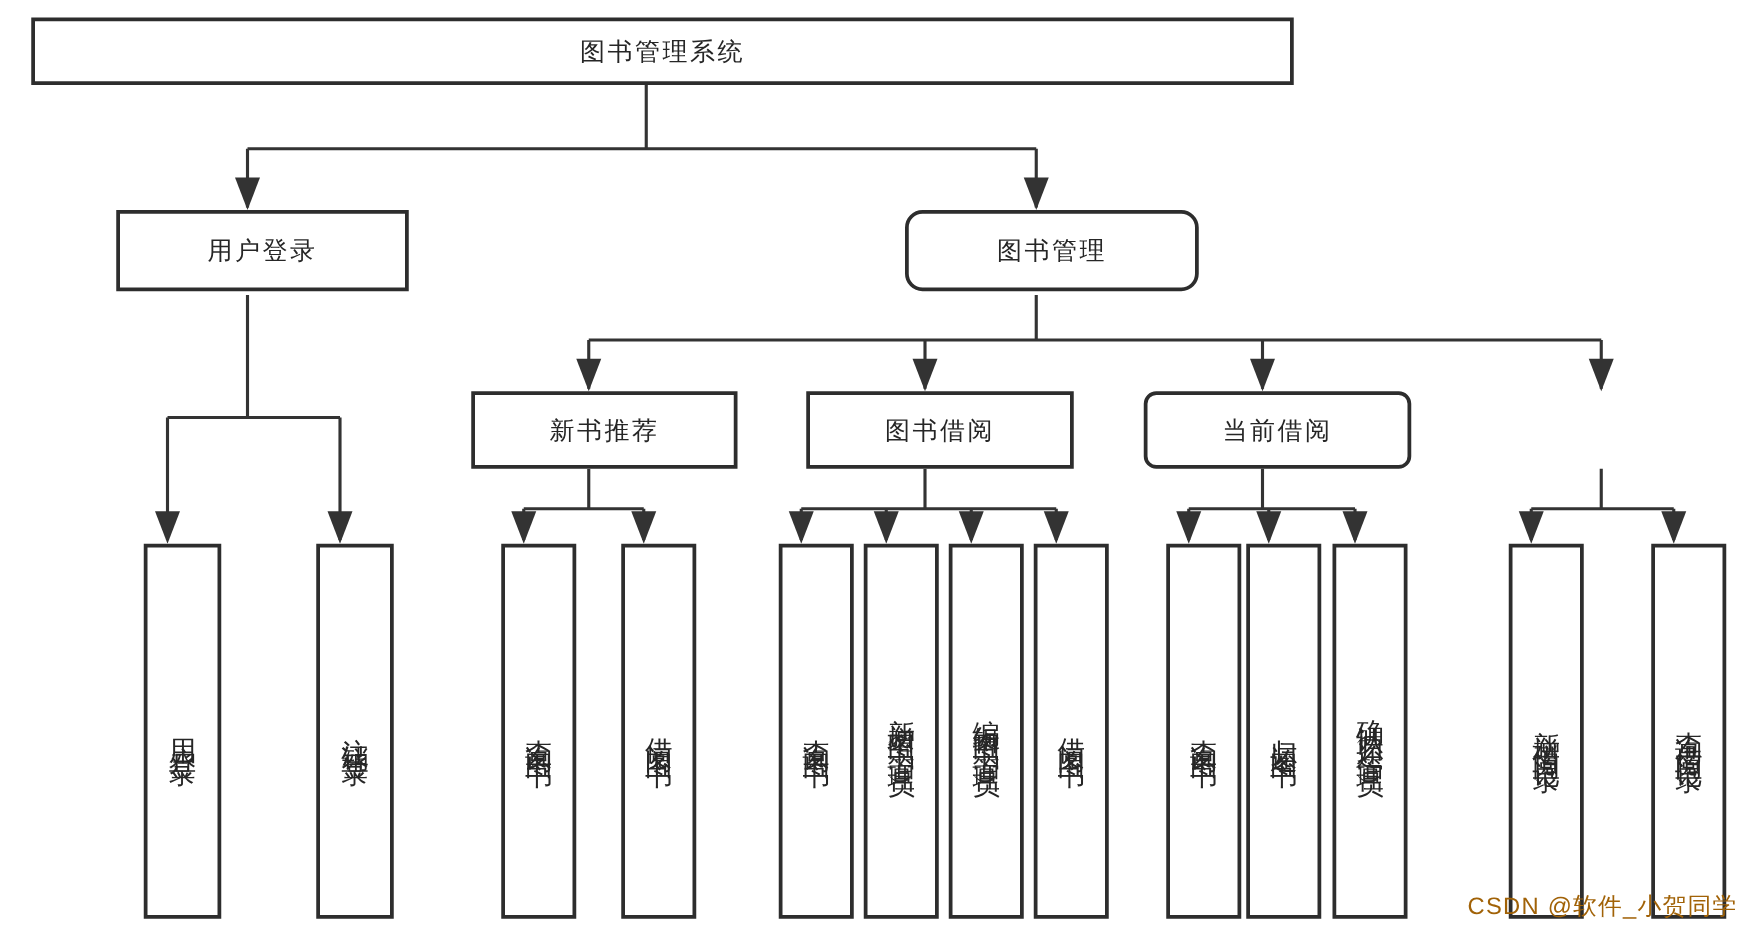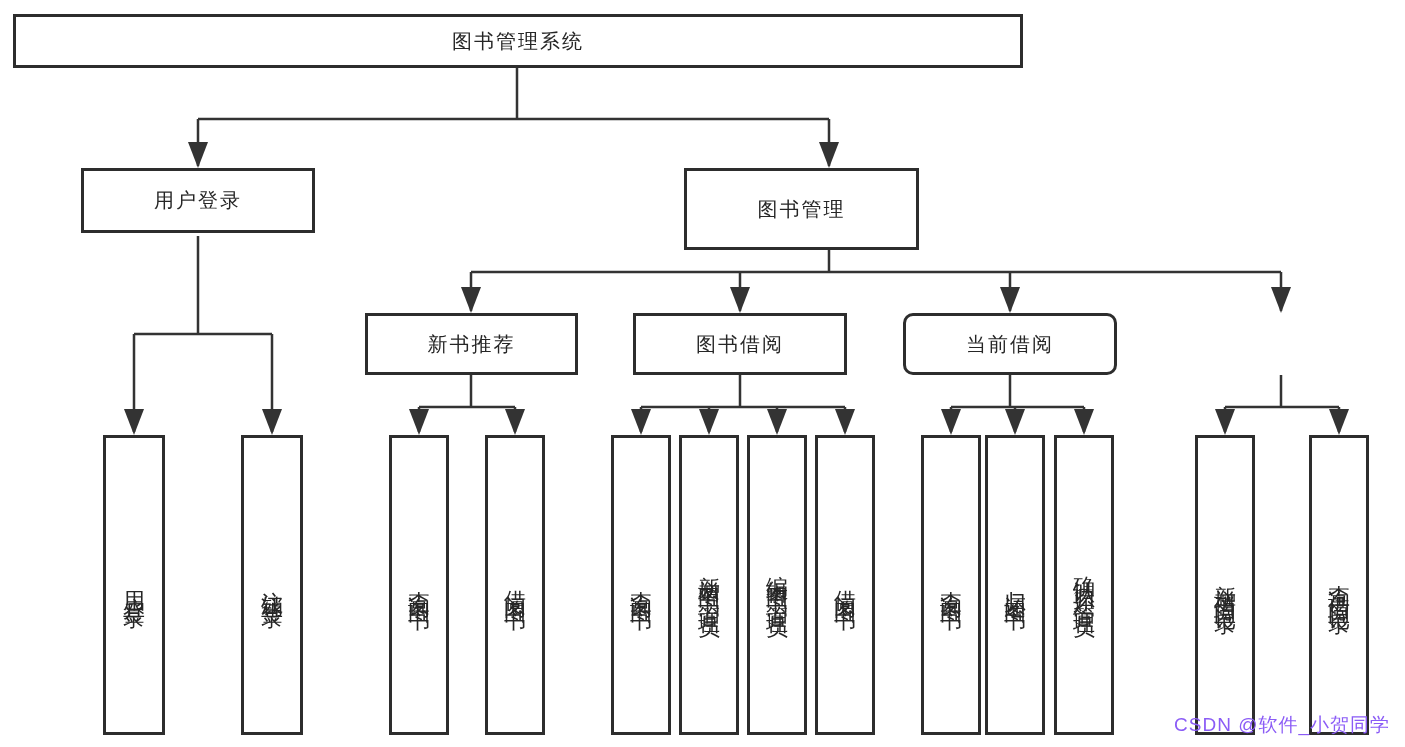--- a/index.html
+++ b/index.html
@@ -29,40 +29,41 @@
   .node {
     position: absolute;
     box-sizing: border-box;
     background: #ffffff;
     border: 3px solid #2d2d2d;
     display: flex;
     align-items: center;
     justify-content: center;
     color: #262626;
     z-index: 2;
+    margin-left: 12px;
   }
   .node .lbl {
     font-size: 20px;
     letter-spacing: 2px;
     white-space: nowrap;
   }
   .node.leaf .lbl {
     writing-mode: vertical-rl;
     text-orientation: mixed;
     font-size: 22px;
     letter-spacing: 6px;
     line-height: 1;
     white-space: normal;
   }
   .watermark {
     position: absolute;
     right: 15px;
     bottom: 9px;
     font-size: 19px;
-    color: #8b5cf6;
+    color: #a16207;
     letter-spacing: 1px;
     z-index: 3;
     white-space: nowrap;
   }
 </style>
 </head>
 <body>
 
 <div class="canvas">
 
@@ -103,21 +104,21 @@
     <polygon points="1329,409 1349,409 1339,435"></polygon>
   </svg>
 
   <div class="node" style="left:13px; top:14px; width:1010px; height:54px;">
     <span class="lbl">图书管理系统</span>
   </div>
 
   <div class="node" style="left:81px; top:168px; width:234px; height:65px;">
     <span class="lbl">用户登录</span>
   </div>
-  <div class="node" style="left:684px; top:168px; width:235px; height:82px;">
+  <div class="node" style="left:712px; top:168px; width:235px; height:65px;border-radius:14px;">
     <span class="lbl">图书管理</span>
   </div>
 
   <div class="node" style="left:365px; top:313px; width:213px; height:62px;">
     <span class="lbl">新书推荐</span>
   </div>
   <div class="node" style="left:633px; top:313px; width:214px; height:62px;">
     <span class="lbl">图书借阅</span>
   </div>
   <div class="node" style="left:903px; top:313px; width:214px; height:62px;border-radius:10px;">

